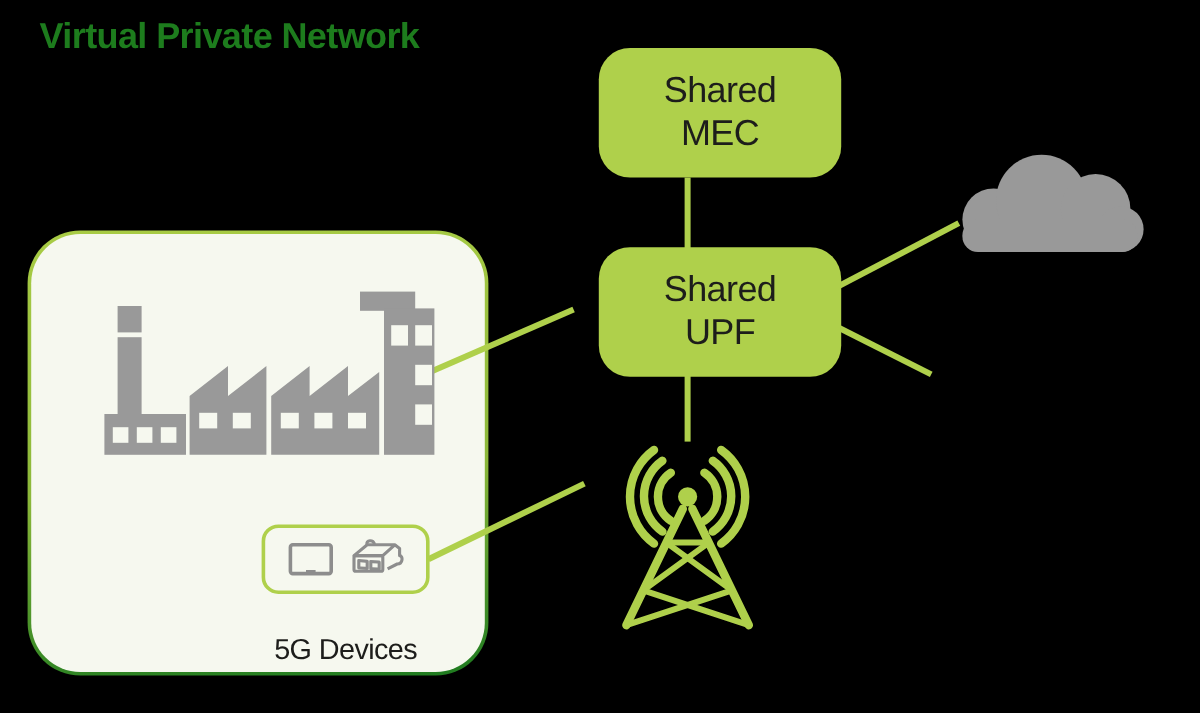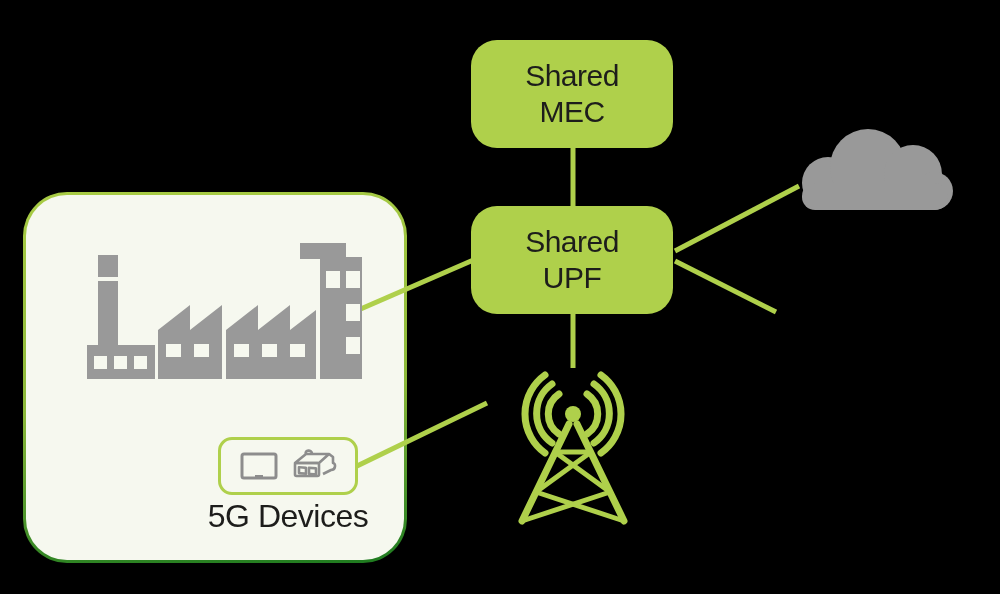--- a/index.html
+++ b/index.html
@@ -10,43 +10,43 @@
   .abs{position:absolute;}
   #title{
     left:33px;top:14px;width:420px;
     font-size:30px;font-weight:bold;color:#1d7c1d;letter-spacing:-0.5px;
     z-index:5;
   }
   .node{
     background:#afd04b;border-radius:26px;color:#1d1d1b;
     display:flex;flex-direction:column;align-items:center;justify-content:center;
     font-size:30px;font-weight:500;line-height:36px;text-align:center;
-    z-index:4;letter-spacing:-0.5px;
+    z-index:4;letter-spacing:-0.5px;margin-left:28px;
   }
   #node-mec{left:471px;top:40px;width:202px;height:108px;}
   #node-upf{left:471px;top:206px;width:202px;height:108px;}
   #node-core{left:772px;top:272px;width:208px;height:108px;}
   #enterprise-box{
     left:23px;top:192px;width:384px;height:371px;box-sizing:border-box;
     padding:3px;border-radius:44px;
     background:linear-gradient(175deg,#a9cc45 0%,#8cb83a 55%,#1d7a1f 100%);
     z-index:1;
   }
   #enterprise-box-inner{
     width:100%;height:100%;border-radius:41px;background:#f6f8ef;
   }
   #devices-box{
     left:218px;top:437px;width:140px;height:58px;box-sizing:border-box;
     border:3px solid #afd04b;border-radius:14px;
     display:flex;align-items:center;justify-content:center;gap:10px;
     z-index:2;
   }
   #devices-label{
-    left:193px;top:498px;width:190px;text-align:center;
-    font-size:32px;font-weight:500;color:#1d1d1b;letter-spacing:-0.5px;
+    left:193px;top:528px;width:190px;text-align:center;
+    font-size:24px;font-weight:500;color:#1d1d1b;letter-spacing:-0.5px;
     z-index:2;
   }
   #diagram-svg{left:0;top:0;z-index:3;pointer-events:none;}
 </style>
 </head>
 <body>
 
 <div id="canvas">
 
   <div class="abs" id="enterprise-box">
@@ -140,20 +140,21 @@
           <path d="M 552 384 A 36 36 0 0 0 552 443"></path>
           <path d="M 545 375 A 48 48 0 0 0 545 453"></path>
           <path d="M 587 394 A 24 24 0 0 1 587 434"></path>
           <path d="M 594 384 A 36 36 0 0 1 594 443"></path>
           <path d="M 601 375 A 48 48 0 0 1 601 453"></path>
         </g>
       </g>
     </g>
   </svg>
 
+  <div class="abs" id="title">Virtual Private Network</div>
 
   <div class="abs node" id="node-mec">
     <span>Shared</span>
     <span>MEC</span>
   </div>
 
   <div class="abs node" id="node-upf">
     <span>Shared</span>
     <span>UPF</span>
   </div>

